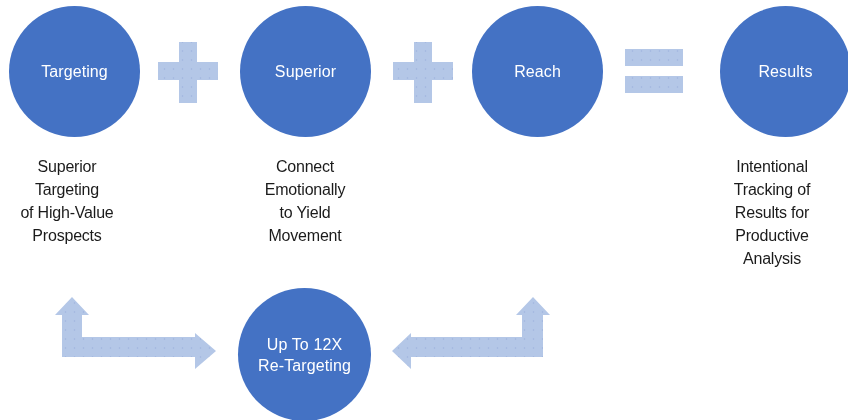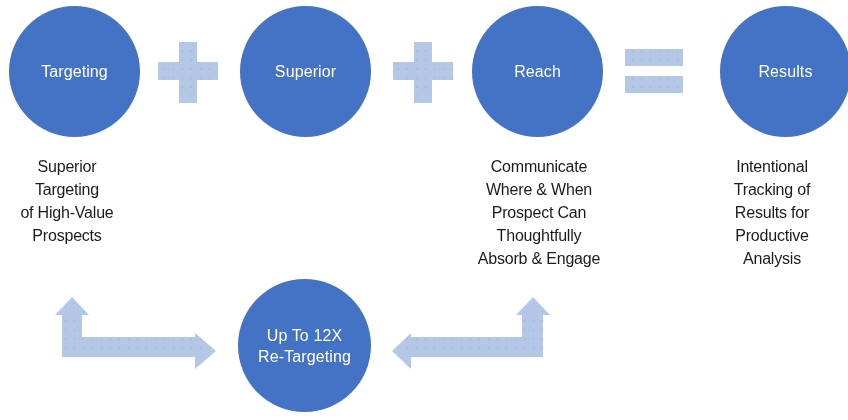--- a/index.html
+++ b/index.html
@@ -95,31 +95,30 @@
 
   <div class="circle" style="left:720px; top:6px;">
     <span class="circle-label">Results</span>
   </div>
 
   <div class="desc" style="left:-13px;">Superior
 Targeting
 of High-Value
 Prospects</div>
 
+  <div class="desc" style="left:225px;">Connect
+Emotionally
+to Yield
+Movement</div>
 
-  <div class="desc" style="left:459px;">Communicate
-Where &amp; When
-Prospect Can
-Thoughtfully
-Absorb &amp; Engage</div>
 
   <div class="desc" style="left:692px;">Intentional
 Tracking of
 Results for
 Productive
 Analysis</div>
 
-  <div class="circle small" style="left:238px; top:279px;">
+  <div class="circle small" style="left:238px; top:288px;">
     <span class="circle-label">Up To 12X
 Re-Targeting</span>
   </div>
 
 </div>
 
 </body></html>

